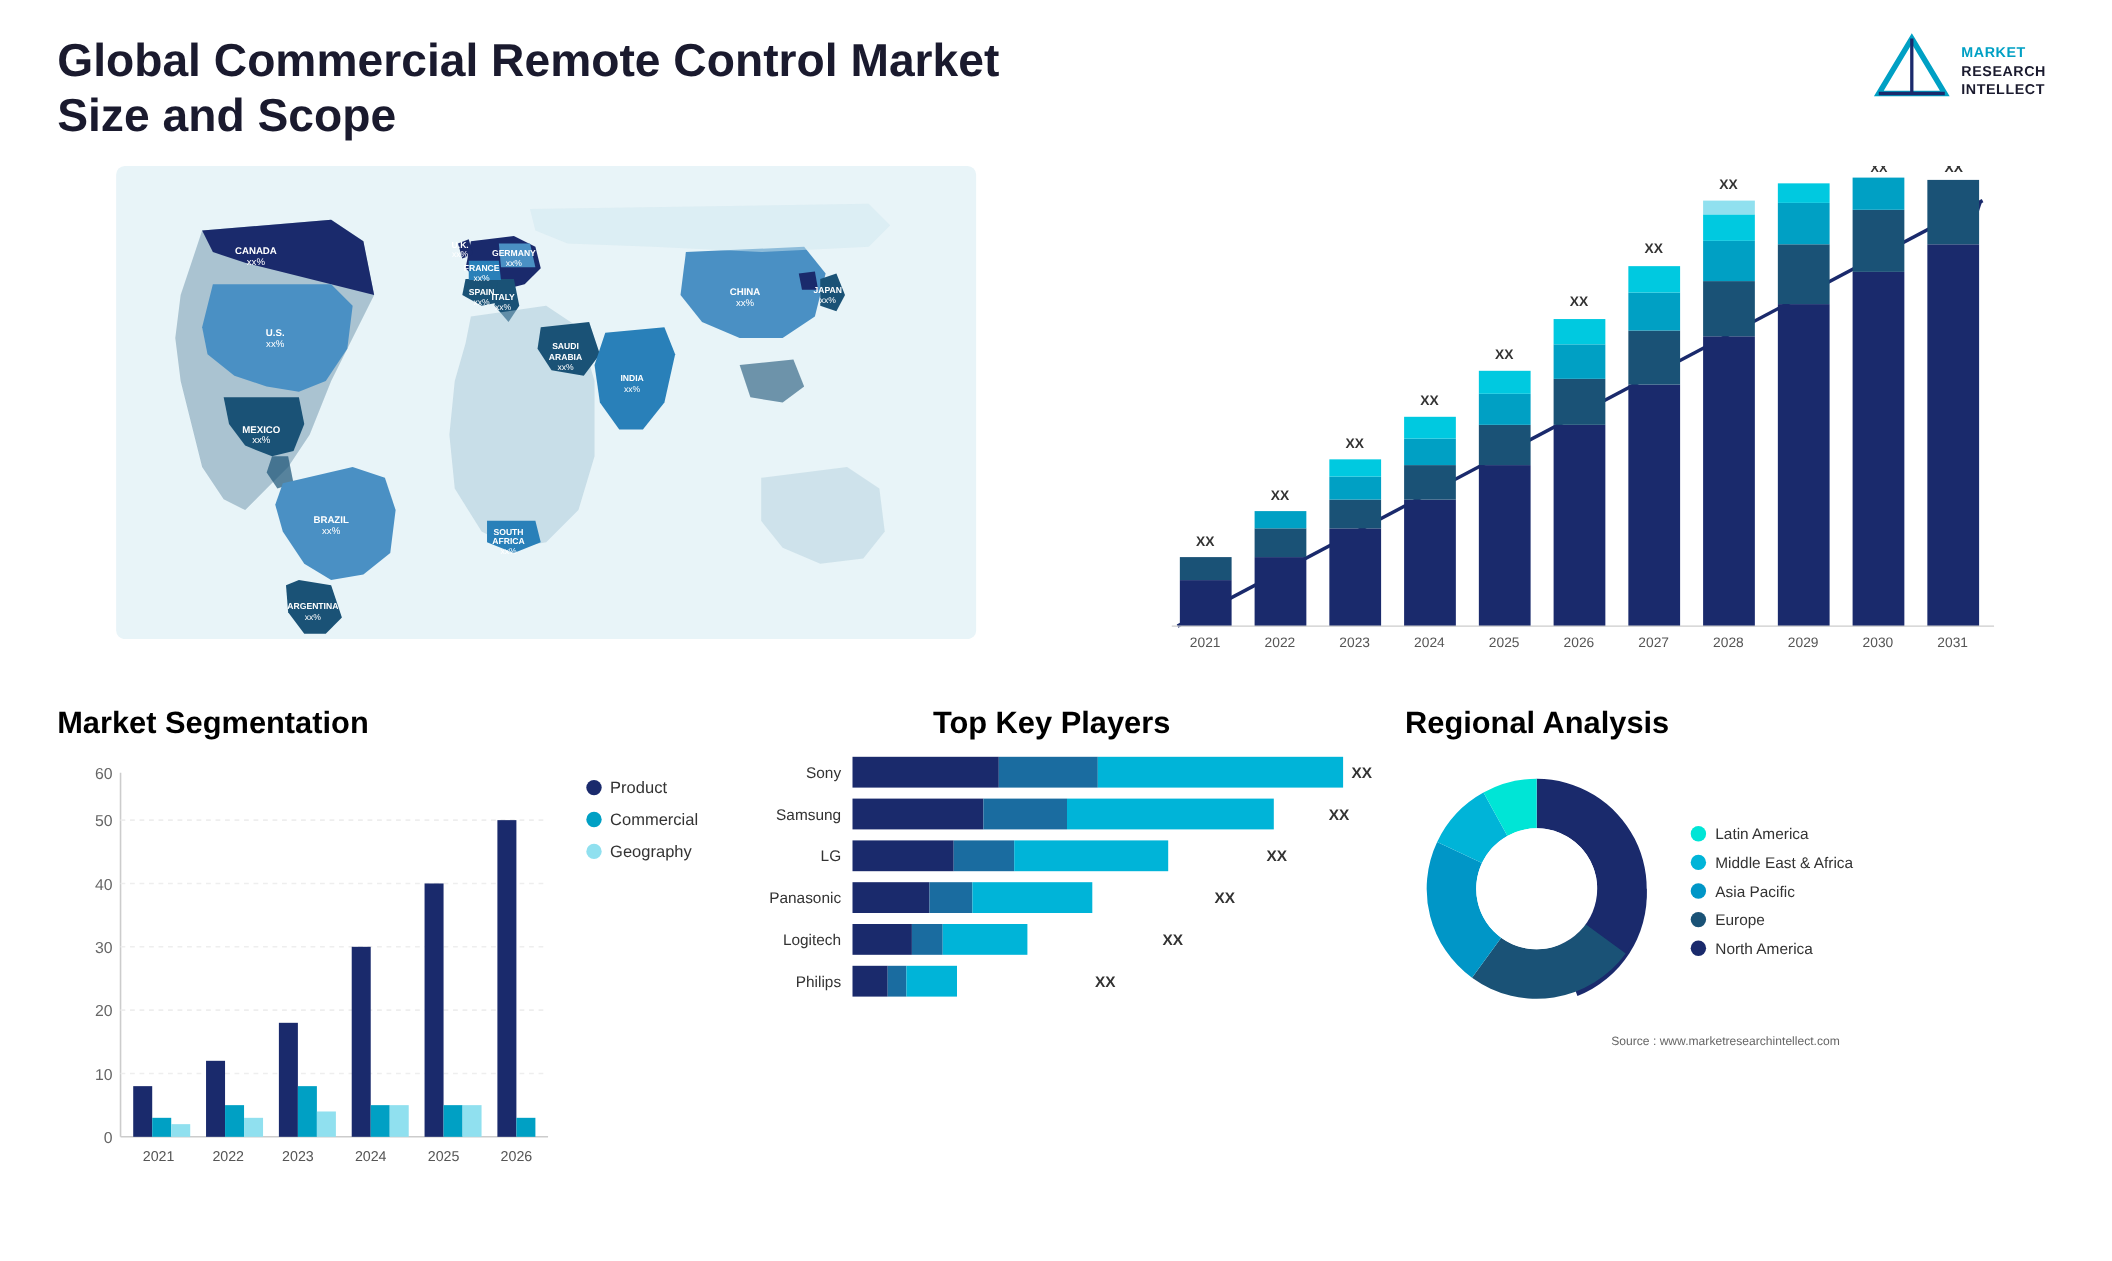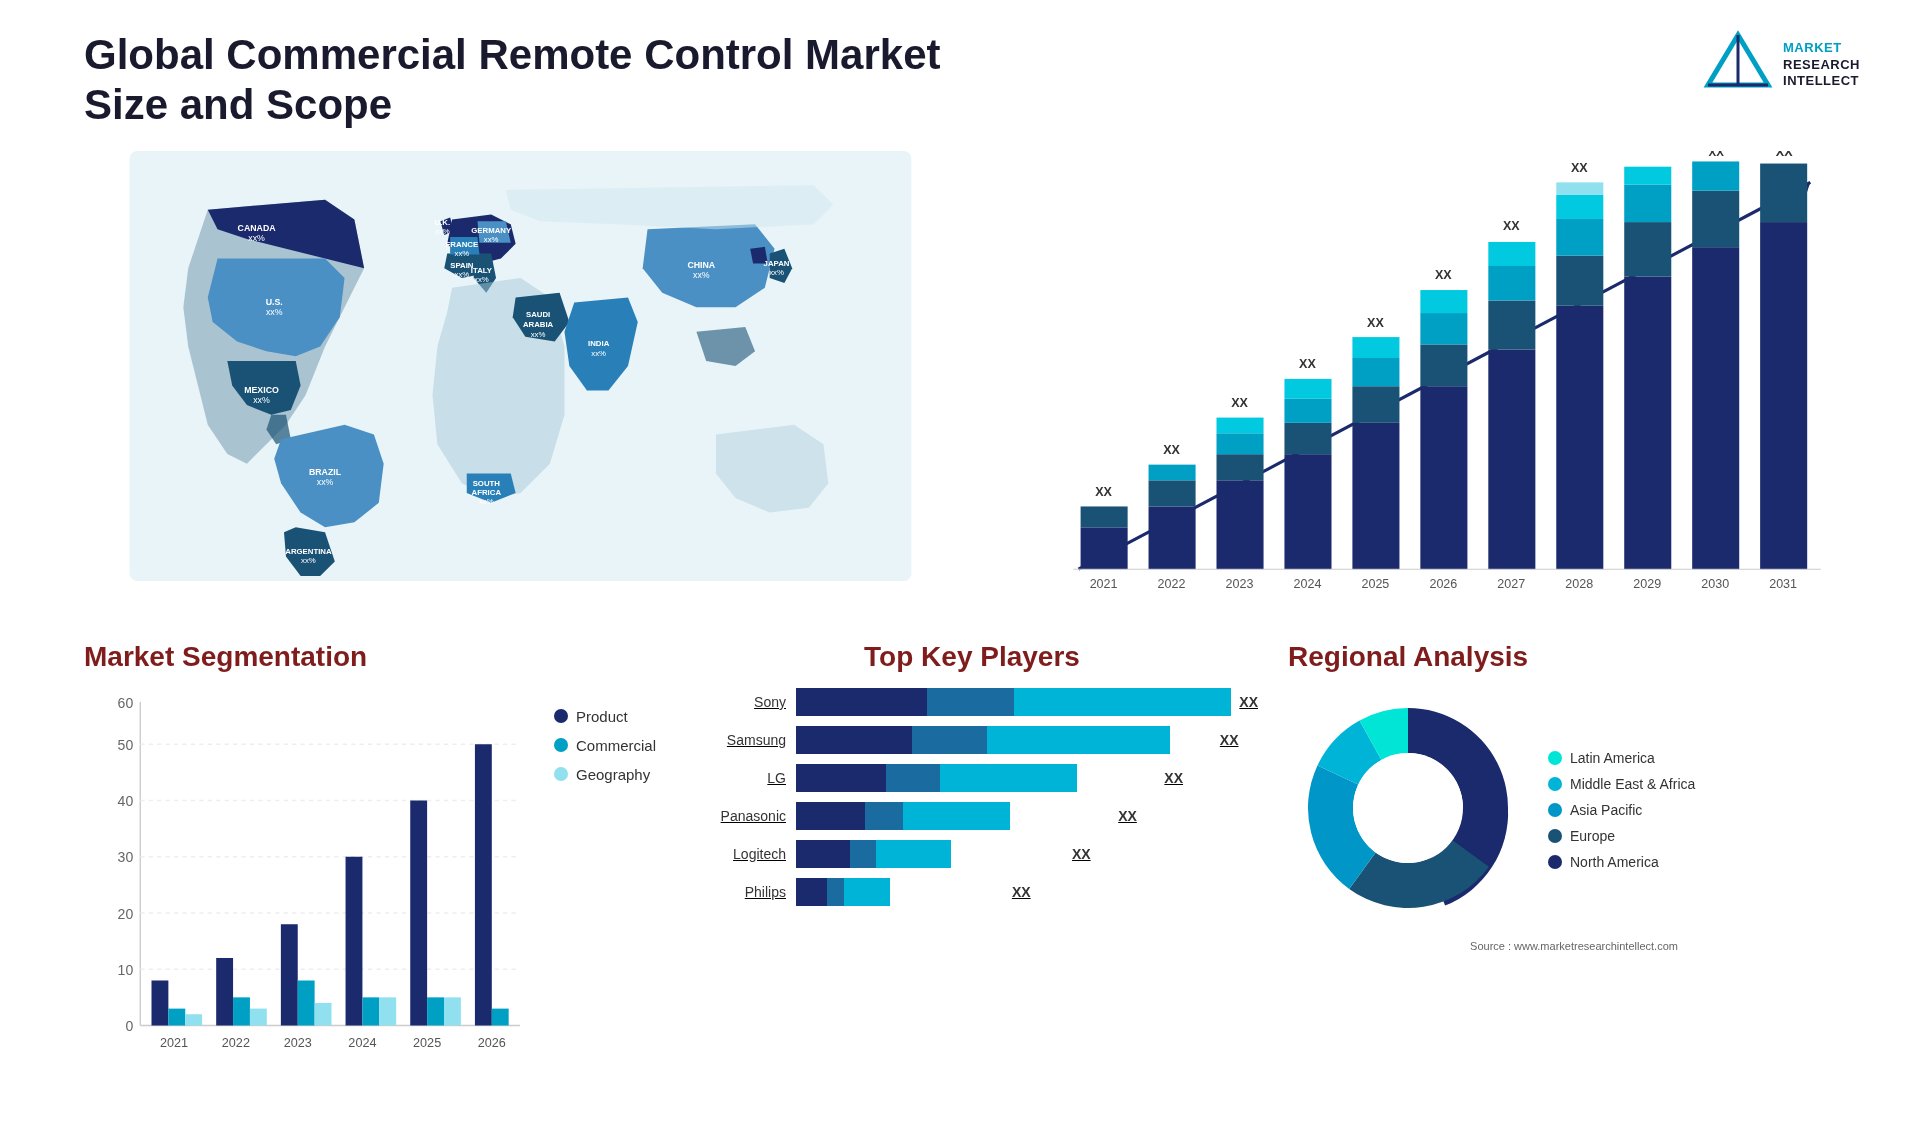--- a/index.html
+++ b/index.html
@@ -7,21 +7,21 @@
       font-family: 'Arial', sans-serif;
       background: #ffffff;
       width: 1920px;
       min-height: 1146px;
       overflow-x: hidden;
     }
 
     .page-container {
       width: 1920px;
       min-height: 1146px;
-      padding: 30px 60px 30px 84px;
+      padding: 30px 60px 30px 52px;
       background: #fff;
     }
 
     
     .header {
       display: flex;
       justify-content: space-between;
       align-items: flex-start;
       margin-bottom: 20px;
     }
@@ -75,21 +75,21 @@
       display: grid;
       grid-template-columns: 1fr 1fr 1fr;
       gap: 30px;
       margin-top: 10px;
     }
 
     
     .section-title {
       font-size: 28px;
       font-weight: 700;
-      color: #7f1d1d;
+      color: #000000;
       margin-bottom: 15px;
     }
 
     
     .world-map-container {
       width: 100%;
       height: 430px;
       position: relative;
     }
 
@@ -126,21 +126,20 @@
       flex-shrink: 0;
     }
 
     
     .players-section {}
     .player-row {
       display: flex;
       align-items: center;
       margin-bottom: 10px;
       gap: 10px;
-      text-decoration: underline;
     }
     .player-name {
       width: 100px;
       font-size: 14px;
       color: #333;
       text-align: right;
       flex-shrink: 0;
     }
     .player-bar-container {
       flex: 1;

